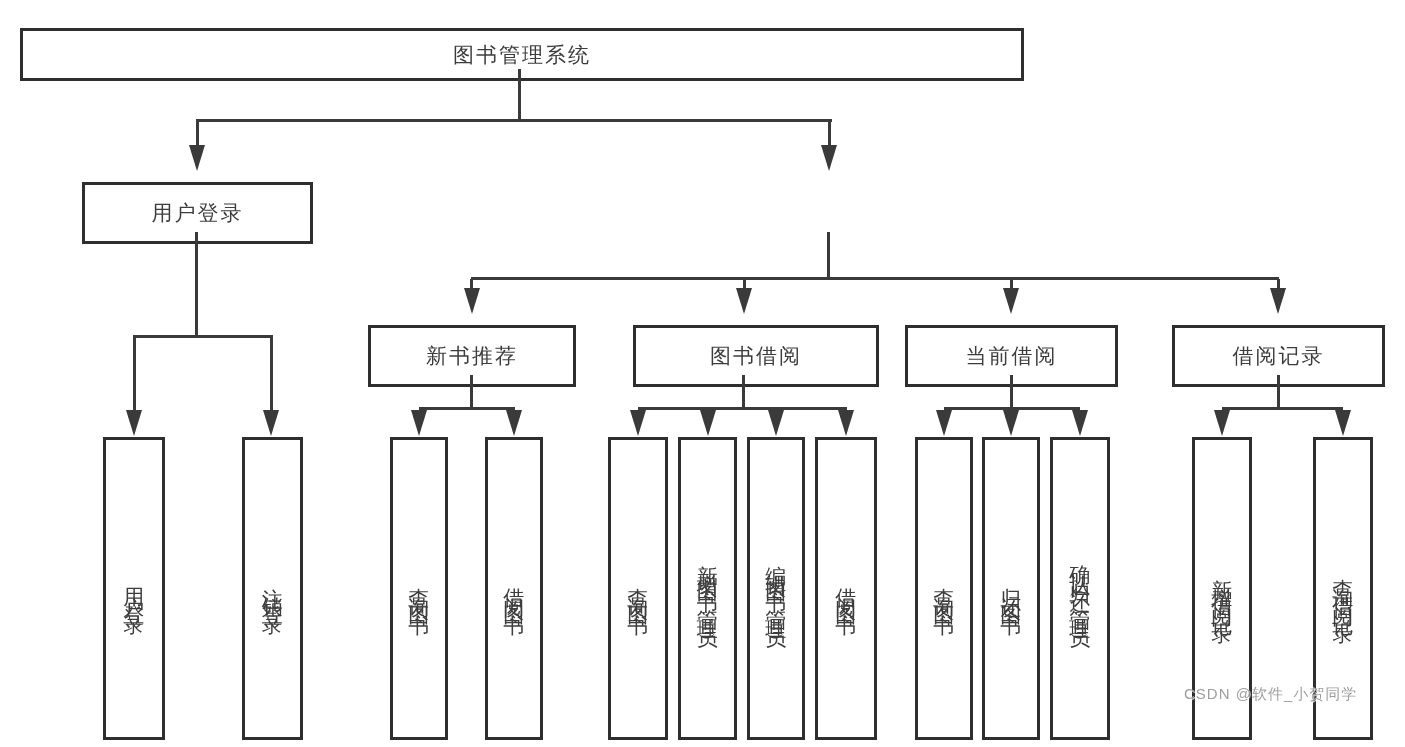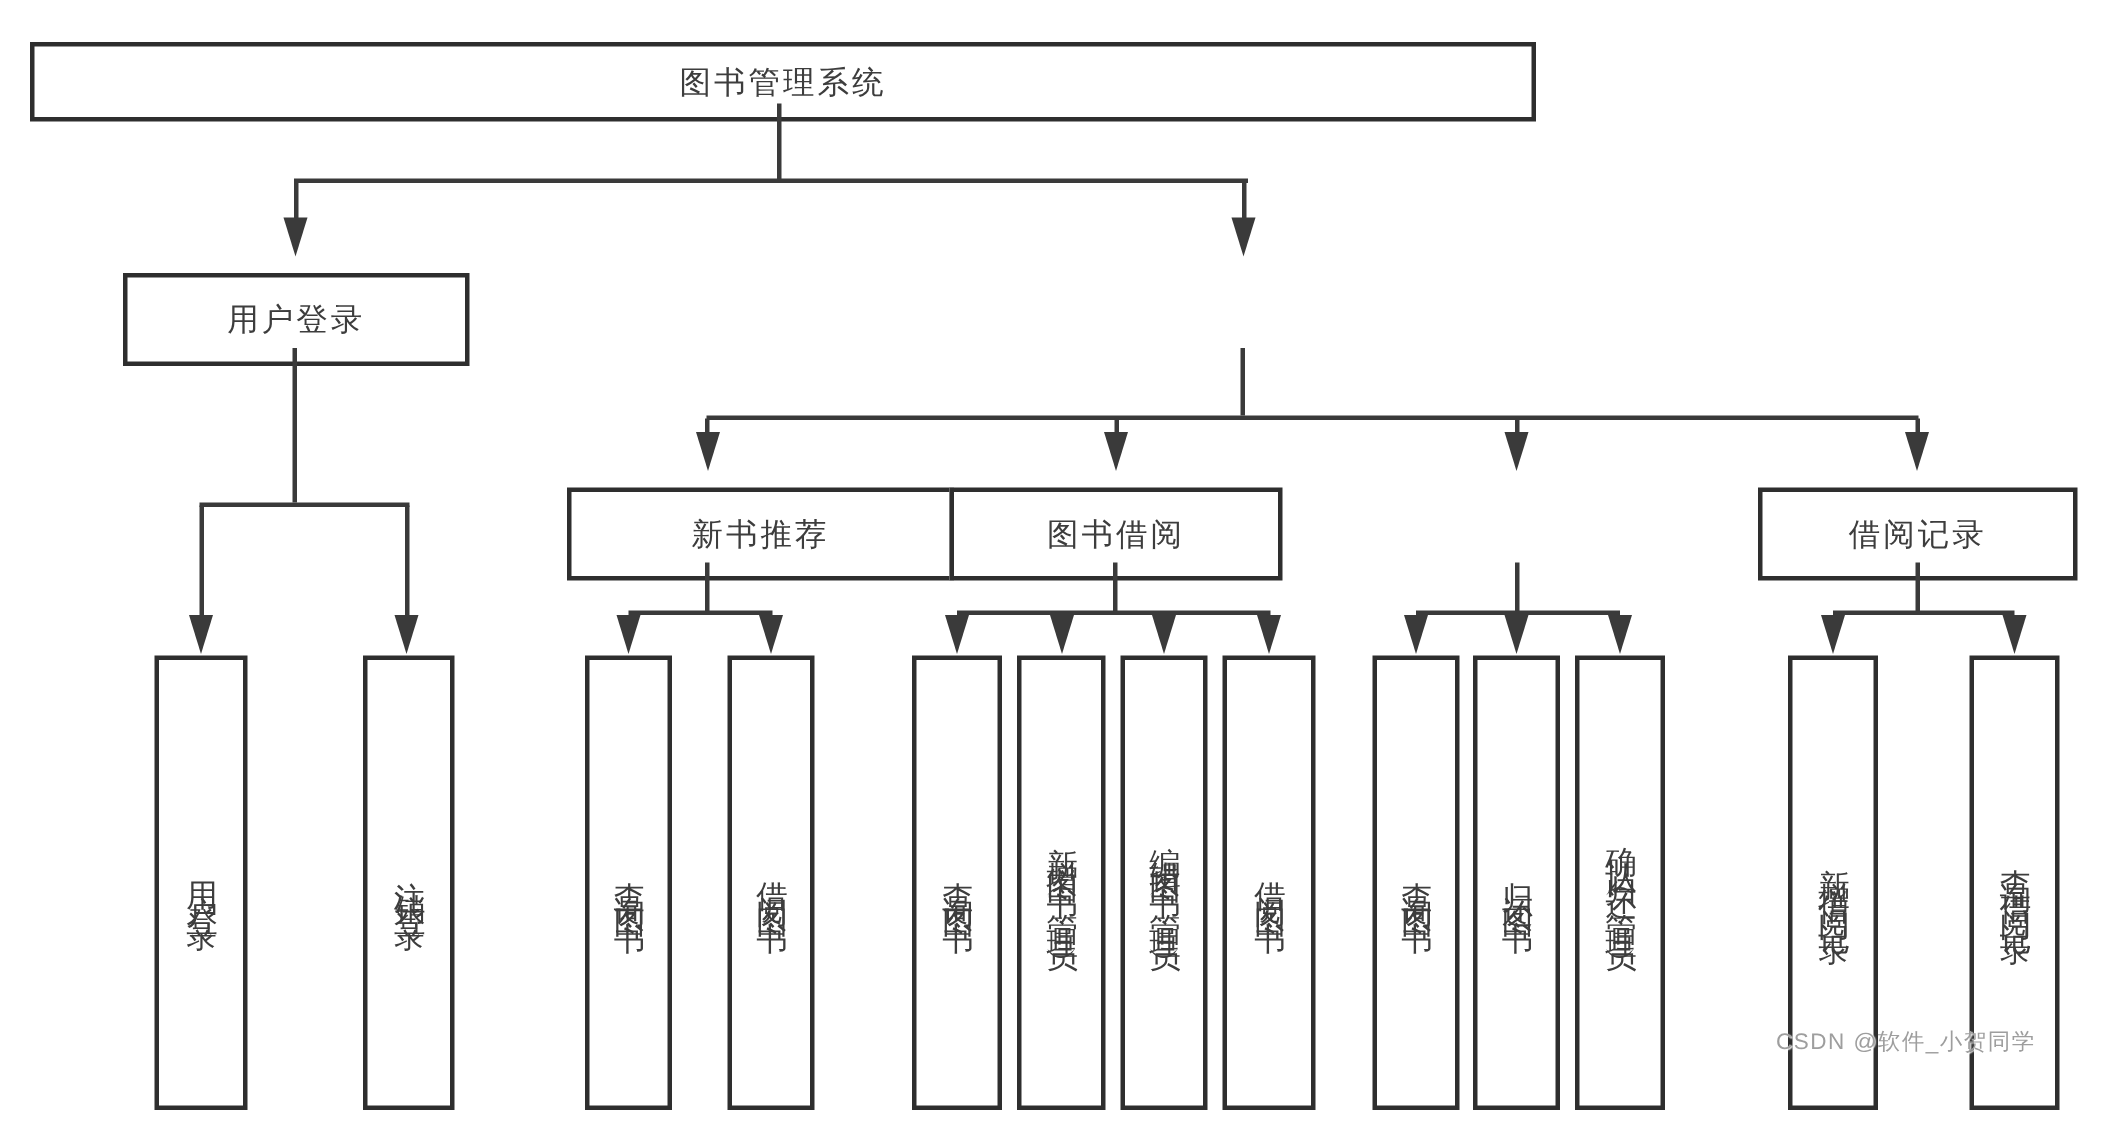--- a/index.html
+++ b/index.html
@@ -71,22 +71,23 @@
   <div class="hline" style="left:471px;top:277px;width:808px;"></div>
   <div class="vline" style="left:470px;top:279px;height:14px;"></div>
   <div class="arr" style="left:464px;top:288px;"></div>
   <div class="vline" style="left:743px;top:279px;height:14px;"></div>
   <div class="arr" style="left:736px;top:288px;"></div>
   <div class="vline" style="left:1010px;top:279px;height:14px;"></div>
   <div class="arr" style="left:1003px;top:288px;"></div>
   <div class="vline" style="left:1277px;top:279px;height:14px;"></div>
   <div class="arr" style="left:1270px;top:288px;"></div>
 
-  <div class="hnode" style="left:378px;top:313px;width:258px;height:62px;">新书推荐</div>
-  <div class="hnode" style="left:633px;top:313px;width:222px;height:62px;">图书借阅</div>
+  <div class="hnode" style="left:368px;top:313px;width:208px;height:62px;">新书推荐</div>
+  <div class="hnode" style="left:633px;top:313px;width:246px;height:62px;">图书借阅</div>
+  <div class="hnode" style="left:905px;top:313px;width:213px;height:62px;">当前借阅</div>
   <div class="hnode" style="left:1172px;top:313px;width:213px;height:62px;">借阅记录</div>
 
   <div class="vline" style="left:470px;top:375px;height:33px;"></div>
   <div class="hline" style="left:419px;top:407px;width:96px;"></div>
   <div class="arr" style="left:411px;top:410px;"></div>
   <div class="arr" style="left:506px;top:410px;"></div>
   <div class="vnode" style="left:390px;width:58px;">
     <span>查询图书</span>
     </div>
   <div class="vnode" style="left:485px;width:58px;">

